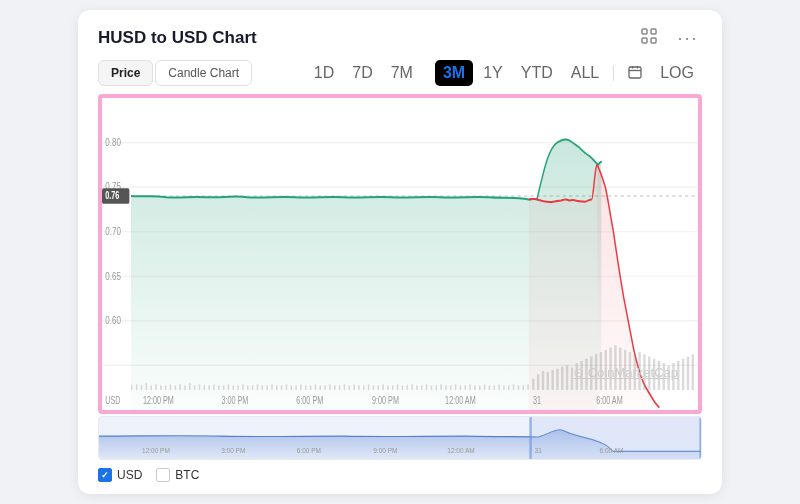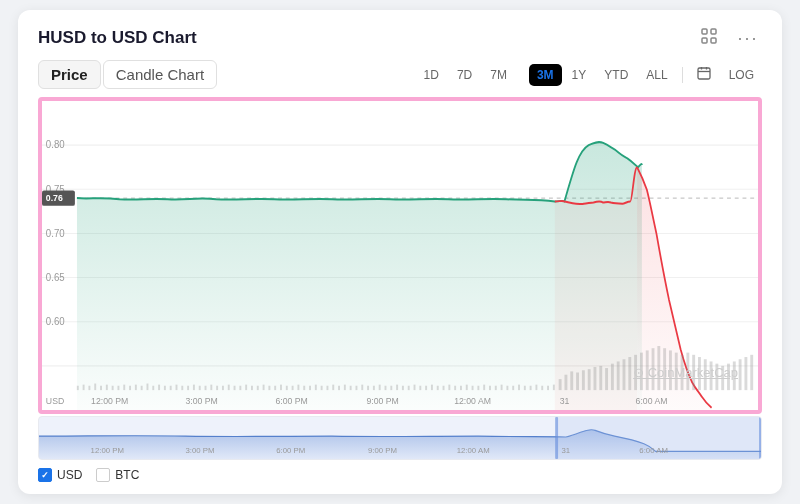--- a/index.html
+++ b/index.html
@@ -10,21 +10,21 @@
       align-items: center;
       justify-content: center;
       width: 800px;
       height: 504px;
       overflow: hidden;
     }
     .chart-container {
       background: #fff;
       border-radius: 12px;
       padding: 16px 20px 12px;
-      width: 764px;
+      width: 644px;
       height: 484px;
       box-shadow: 0 2px 12px rgba(0,0,0,0.08);
       display: flex;
       flex-direction: column;
     }
     .header-row {
       display: flex;
       align-items: center;
       justify-content: space-between;
       margin-bottom: 10px;
@@ -54,41 +54,41 @@
     }
     .tab-group {
       display: flex;
       gap: 2px;
     }
     .tab-btn {
       padding: 5px 12px;
       border: 1px solid #e0e0e0;
       background: #fff;
       border-radius: 6px;
-      font-size: 15px;
+      font-size: 12px;
       color: #555;
       cursor: pointer;
       font-weight: 500;
     }
     .tab-btn.active {
       background: #f5f5f5;
       color: #222;
       font-weight: 600;
     }
     .time-group {
       display: flex;
       gap: 2px;
       align-items: center;
     }
     .time-btn {
       padding: 4px 8px;
       border: none;
       background: transparent;
       border-radius: 5px;
-      font-size: 12px;
+      font-size: 16px;
       color: #666;
       cursor: pointer;
       font-weight: 500;
     }
     .time-btn.active {
       background: #000000;
       color: #1a73e8;
       font-weight: 600;
       margin-left: 12px;
     }

